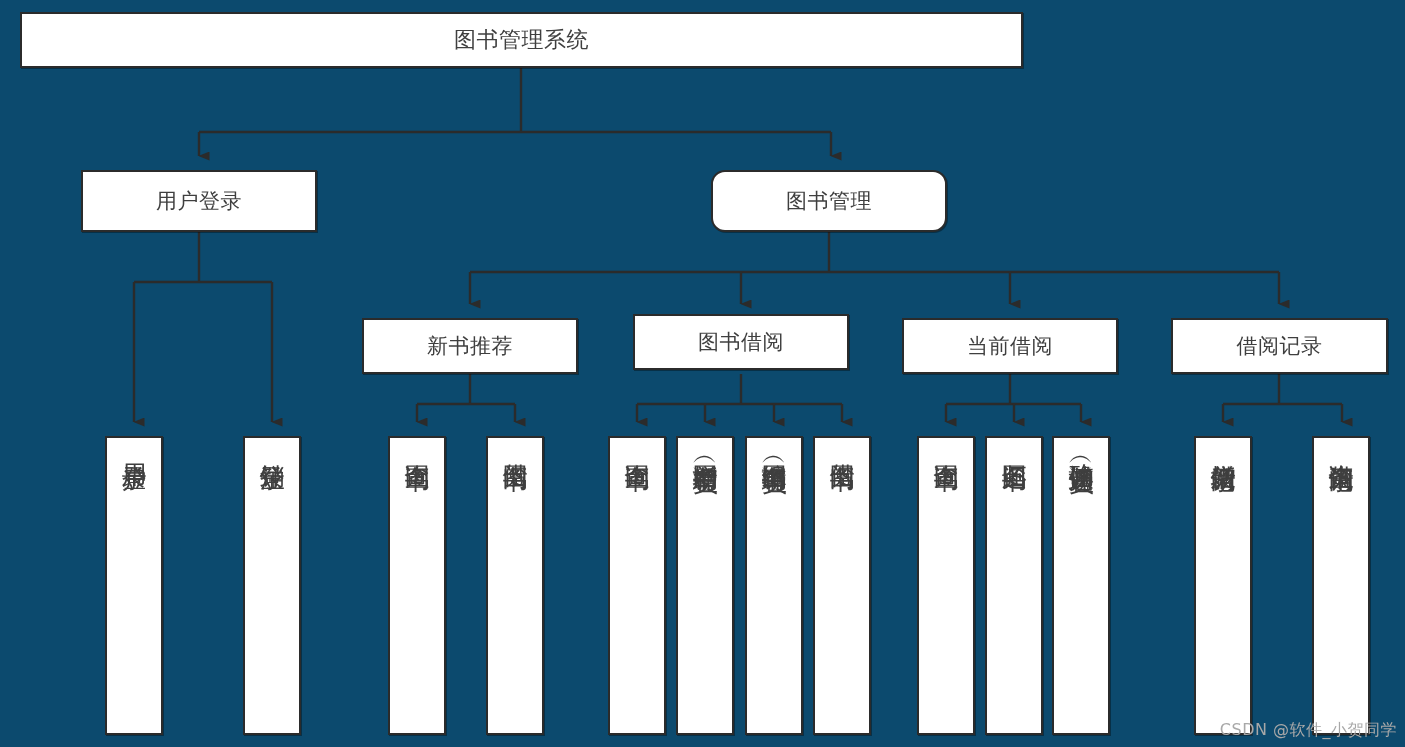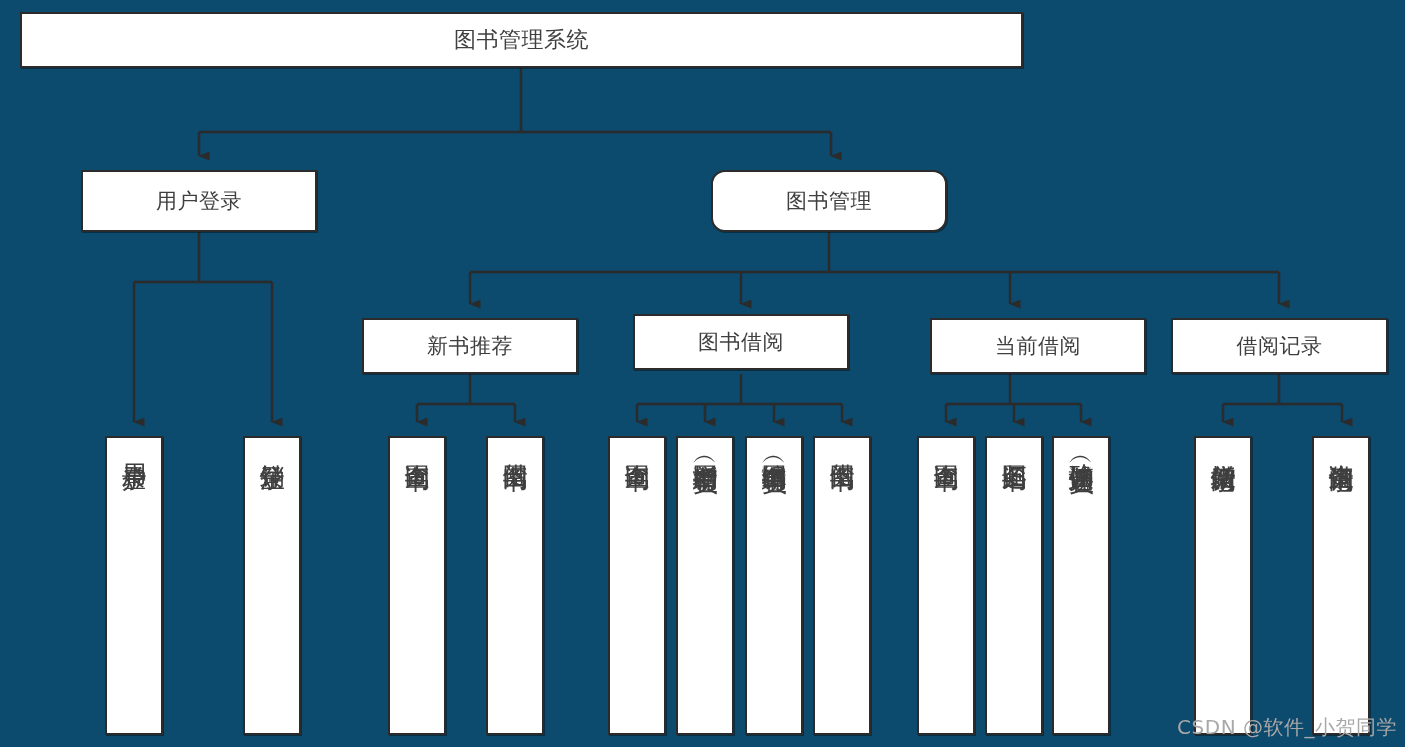--- a/index.html
+++ b/index.html
@@ -60,21 +60,21 @@
     text-orientation: upright;
     font-size: 25px;
     line-height: 1.02;
     letter-spacing: 1px;
     white-space: nowrap;
   }
   .watermark {
     position: absolute;
     right: 8px;
     bottom: 6px;
-    font-size: 20px;
+    font-size: 16px;
     color: #a8a8a8;
     white-space: nowrap;
     letter-spacing: 0.5px;
   }
 </style>
 </head>
 <body>
 
 <div id="stage">
 
@@ -139,21 +139,21 @@
   <div class="node h" style="left:711px; top:170px; width:236px; height:62px;border-radius:14px;">
     <span class="label">图书管理</span>
   </div>
 
   <div class="node h" style="left:362px; top:318px; width:216px; height:56px;">
     <span class="label">新书推荐</span>
   </div>
   <div class="node h" style="left:633px; top:314px; width:216px; height:56px;align-items:center;">
     <span class="label">图书借阅</span>
   </div>
-  <div class="node h" style="left:902px; top:318px; width:216px; height:56px;margin-left:28px;">
+  <div class="node h" style="left:902px; top:318px; width:216px; height:56px;">
     <span class="label">当前借阅</span>
   </div>
   <div class="node h" style="left:1171px; top:318px; width:217px; height:56px;">
     <span class="label">借阅记录</span>
   </div>
 
   <div class="node v" style="left:105px; top:436px; width:58px; height:299px;">
     <span class="label">用户登录</span>
   </div>
   <div class="node v" style="left:243px; top:436px; width:58px; height:299px;">

